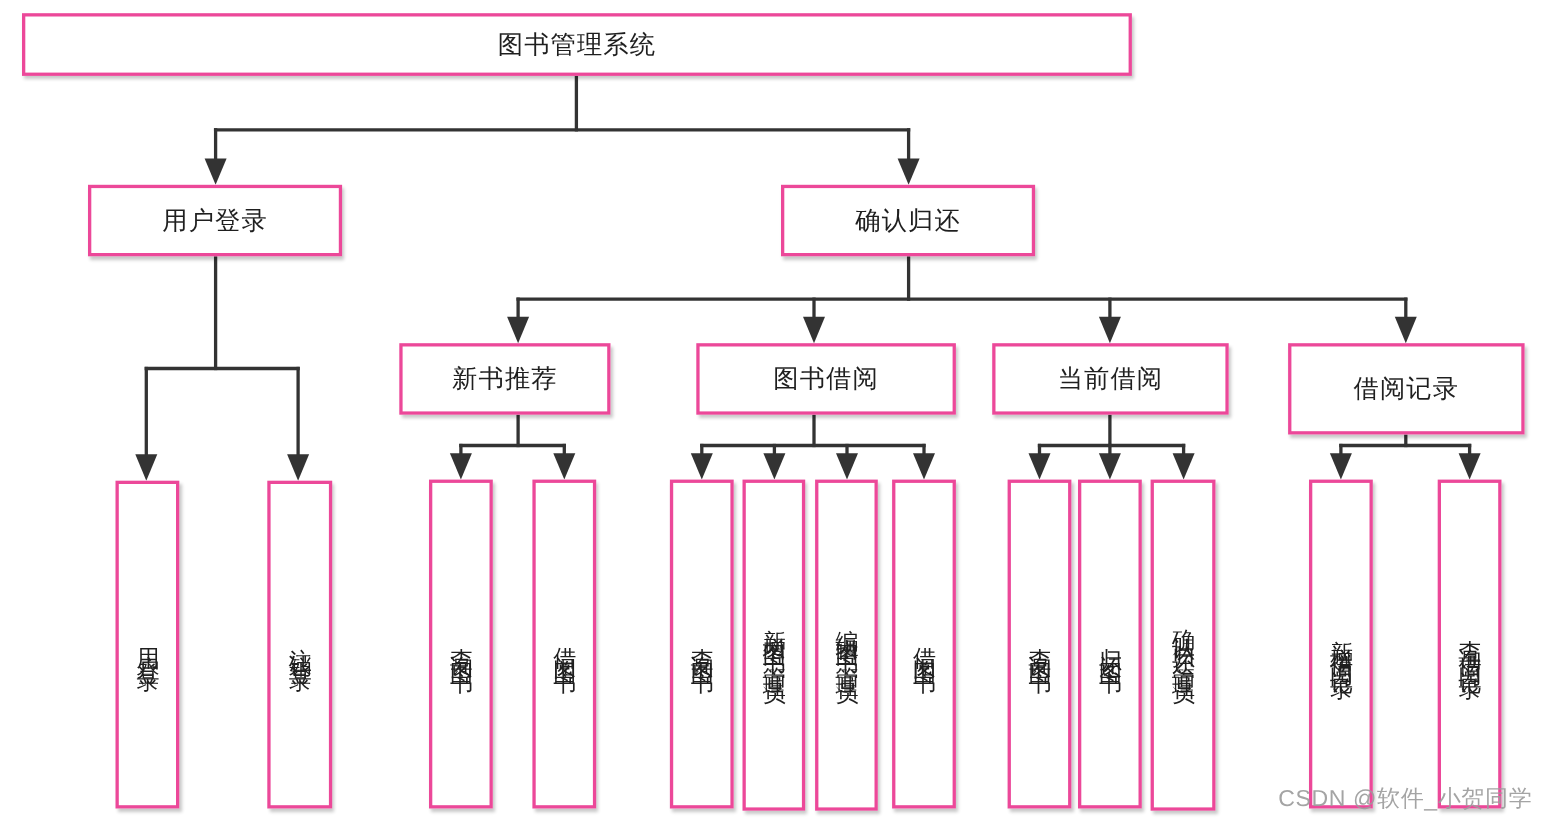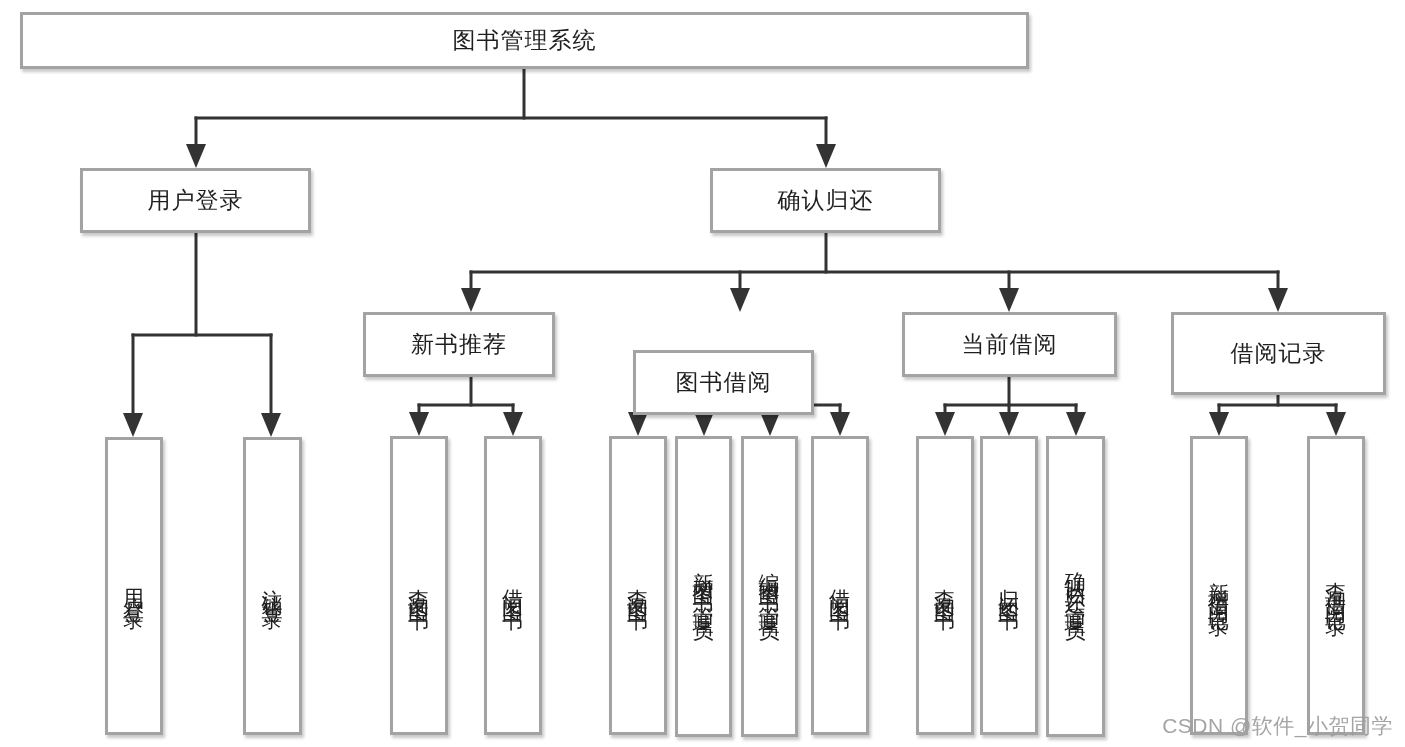--- a/index.html
+++ b/index.html
@@ -4,21 +4,21 @@
 <style>
   html,body { margin:0; padding:0; background:#ffffff; }
   #stage {
     position:relative; width:1405px; height:747px; overflow:hidden;
     background:#ffffff;
     font-family:"Liberation Sans","DejaVu Sans",sans-serif;
   }
   #wires { position:absolute; left:0; top:0; z-index:1; }
   .box {
     position:absolute; box-sizing:border-box;
-    background:#ffffff; border:3px solid #a3a3a3;
+    background:#ffffff; border:3px solid #ec4899;
     display:flex; align-items:center; justify-content:center;
     color:#1f1f1f; z-index:2;
     box-shadow:2px 3px 3px rgba(0,0,0,0.22);
   }
   .h-box { font-size:23px; letter-spacing:1px; }
   .v-box {
     font-size:21px;
     writing-mode:vertical-rl; text-orientation:mixed;
     letter-spacing:7px; line-height:1;
   }
@@ -106,21 +106,21 @@
   <div class="box h-box" style="left:80px; top:168px; width:231px; height:65px;">
     <span>用户登录</span>
   </div>
   <div class="box h-box" style="left:710px; top:168px; width:231px; height:65px;">
     <span>确认归还</span>
   </div>
 
   <div class="box h-box" style="left:363px; top:312px; width:192px; height:65px;">
     <span>新书推荐</span>
   </div>
-  <div class="box h-box" style="left:633px; top:312px; width:181px; height:65px;margin-top:38px;">
+  <div class="box h-box" style="left:633px; top:312px; width:236px; height:65px;">
     <span>图书借阅</span>
   </div>
   <div class="box h-box" style="left:902px; top:312px; width:215px; height:65px;">
     <span>当前借阅</span>
   </div>
   <div class="box h-box" style="left:1171px; top:312px; width:215px; height:83px;align-items:center;">
     <span>借阅记录</span>
   </div>
 
   <div class="box v-box" style="left:105px; top:437px; width:58px; height:298px;">

